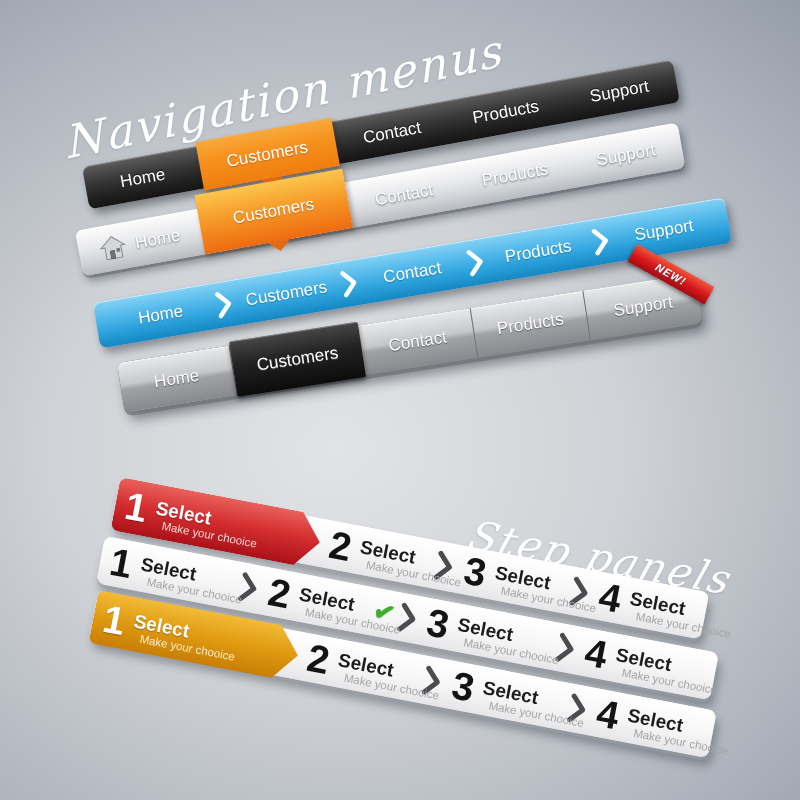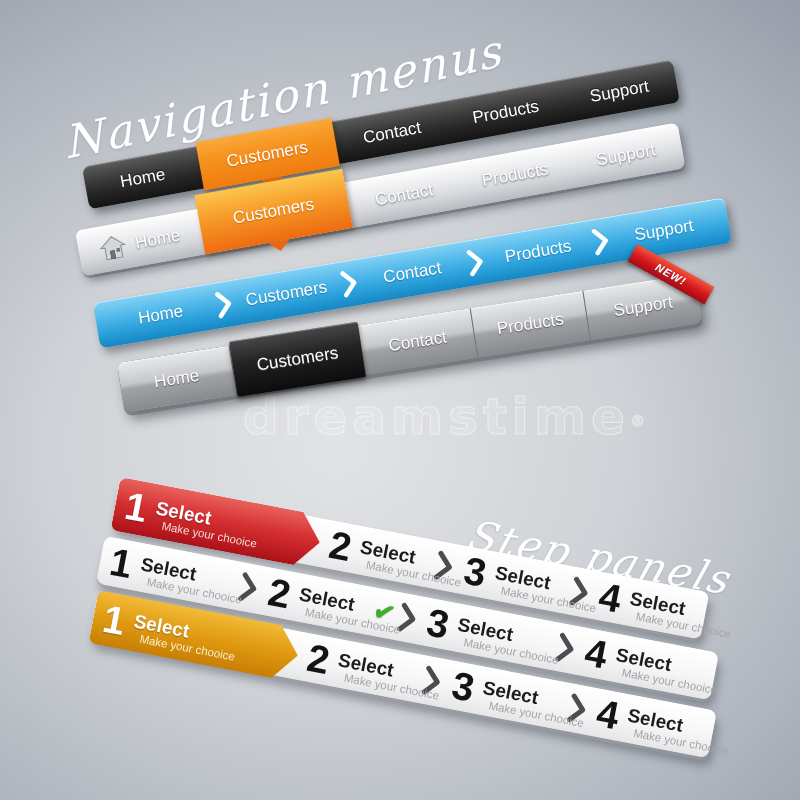--- a/index.html
+++ b/index.html
@@ -148,21 +148,20 @@
   .check{
     flex:0 0 auto;color:#3fae2a;font-size:25px;font-weight:bold;line-height:1;
     transform:rotate(6deg) translateY(-2px);text-shadow:0 1px 1px rgba(20,70,10,.3);
   }
 </style>
 </head>
 <body>
 
 <div class="stage">
 
-  <div class="watermark"><span>dreamstime</span><span class="reg">®</span></div>
 
   <div id="title-nav" class="script-title">Navigation menus</div>
   <div id="title-steps" class="script-title">Step panels</div>
 
   <div id="bar1" class="navbar">
     <span class="item">Home</span>
     <span class="tab">Customers</span>
     <span class="item">Contact</span>
     <span class="item">Products</span>
     <span class="item">Support</span>

